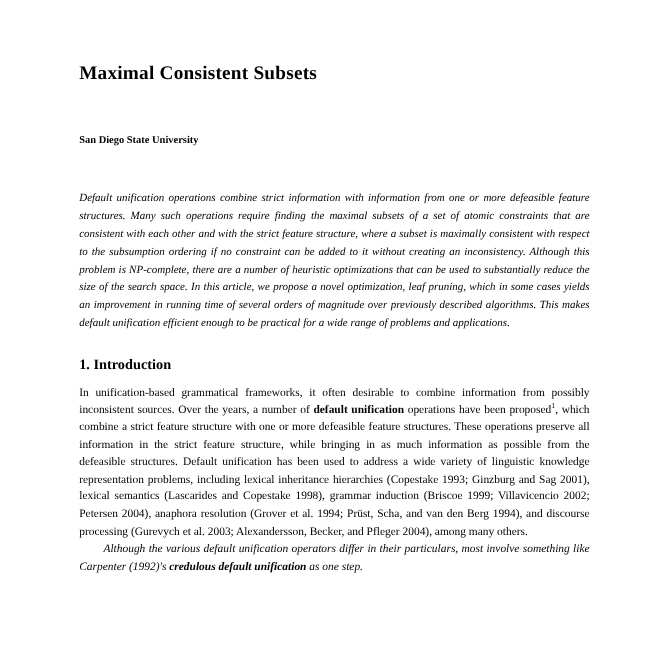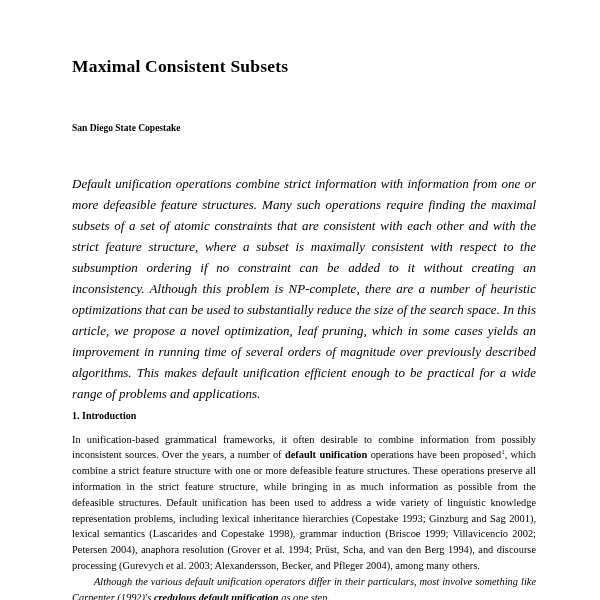--- a/index.html
+++ b/index.html
@@ -36,28 +36,28 @@
     font-size: 8px;
     vertical-align: super;
     line-height: 0;
   }
   .affiliation {
     font-size: 9.5px;
     font-weight: bold;
     margin: 0 0 40px 0;
   }
   .abstract {
-    font-size: 13px;
+    font-size: 10px;
     font-style: italic;
     line-height: 1.62;
     text-align: justify;
-    margin: 0 0 5px 0;
+    margin: 0 0 20px 0;
   }
   .section-heading {
-    font-size: 10px;
+    font-size: 13px;
     font-weight: bold;
     margin: 0 0 11px 0;
   }
   .body-par {
     font-size: 10.4px;
     line-height: 1.52;
     text-align: justify;
     margin: 0;
   }
   .body-par.indent {
@@ -74,21 +74,21 @@
   }
 </style>
 </head>
 <body>
 
 <div class="page">
 
   <h1 class="title">Maximal Consistent Subsets</h1>
 
 
-  <div class="affiliation">San Diego State Copestake</div>
+  <div class="affiliation">San Diego State University</div>
 
   <p class="abstract">Default unification operations combine strict information with information from one or more defeasible feature structures. Many such operations require finding the maximal subsets of a set of atomic constraints that are consistent with each other and with the strict feature structure, where a subset is maximally consistent with respect to the subsumption ordering if no constraint can be added to it without creating an inconsistency. Although this problem is NP-complete, there are a number of heuristic optimizations that can be used to substantially reduce the size of the search space. In this article, we propose a novel optimization, leaf pruning, which in some cases yields an improvement in running time of several orders of magnitude over previously described algorithms. This makes default unification efficient enough to be practical for a wide range of problems and applications.</p>
 
   <h2 class="section-heading">1. Introduction</h2>
 
   <p class="body-par" id="par1"><span>In unification-based grammatical frameworks, it often desirable to combine information from possibly inconsistent sources. Over the years, a number of </span><b>default unification</b><span> operations have been proposed</span><sup>1</sup><span>, which combine a strict feature structure with one or more defeasible feature structures. These operations preserve all information in the strict feature structure, while bringing in as much information as possible from the defeasible structures. Default unification has been used to address a wide variety of linguistic knowledge representation problems, including lexical inheritance hierarchies (Copestake 1993; Ginzburg and Sag 2001), lexical semantics (Lascarides and Copestake 1998), grammar induction (Briscoe 1999; Villavicencio 2002; Petersen 2004), anaphora resolution (Grover et al. 1994; Prüst, Scha, and van den Berg 1994), and discourse processing (Gurevych et al. 2003; Alexandersson, Becker, and Pfleger 2004), among many others.</span></p>
   <p class="body-par indent" id="par2"><span>Although the various default unification operators differ in their particulars, most involve something like Carpenter (1992)'s </span><b>credulous default unification</b><span> as one step.</span></p>
 
 </div>
 

